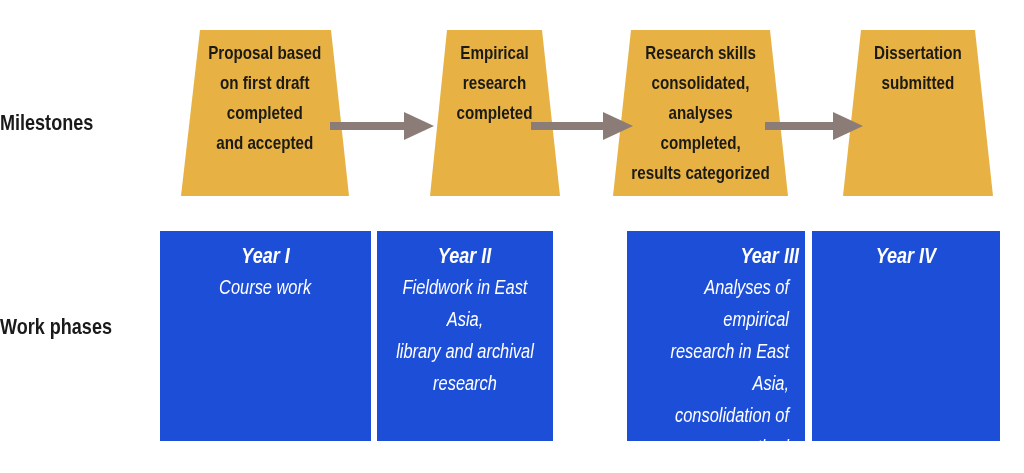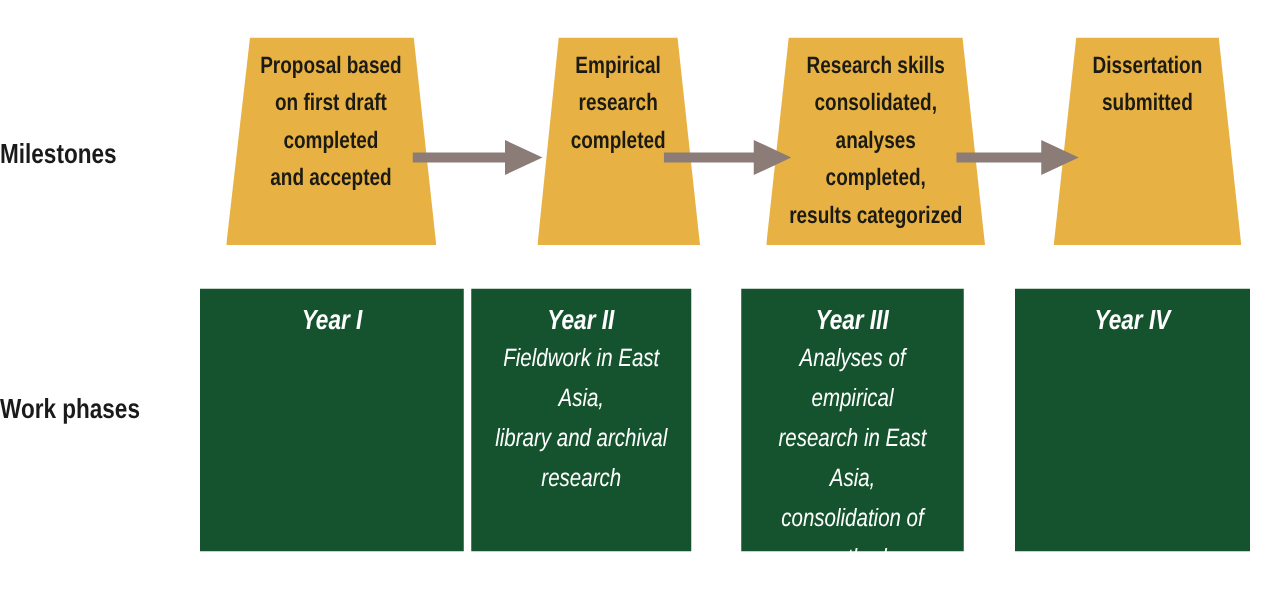--- a/index.html
+++ b/index.html
@@ -6,21 +6,21 @@
   body { width: 1024px; height: 473px; position: relative; overflow: hidden;
          font-family: "Liberation Sans", "DejaVu Sans", sans-serif; }
   .row-label { position: absolute; left: 0; font-weight: bold; font-size: 22px; color: #1a1a1a;
                transform: scaleX(0.82); transform-origin: left center; white-space: nowrap; }
   .trap { position: absolute; top: 30px; height: 133px; }
   .trap svg { position: absolute; left: 0; top: 0; }
   .trap-text { position: absolute; left: 0; right: 0; top: 8px; text-align: center;
                font-weight: bold; font-size: 19px; line-height: 30px; color: #1c1a14; }
   .trap-text span { display: inline-block; transform: scaleX(0.8); white-space: pre-line; }
   .arrow { position: absolute; }
-  .phase { position: absolute; top: 231px; height: 210px; background: #14532d; color: #ffffff;
+  .phase { position: absolute; top: 231px; height: 210px; background: #1d4ed8; color: #ffffff;
            text-align: center; box-sizing: border-box; padding-top: 10px; }
   .phase-year { font-style: italic; font-weight: bold; font-size: 22px; line-height: 30px; }
   .phase-desc { font-style: italic; font-size: 20px; line-height: 32px; white-space: pre-line; }
   .cond { display: inline-block; transform: scaleX(0.82); }
 </style>
 </head>
 <body>
 
 <div class="row-label" style="top:110px;"><span>Milestones</span></div>
 <div class="row-label" style="top:314px;"><span>Work phases</span></div>
@@ -71,28 +71,29 @@
   <rect x="0" y="10" width="76" height="8" fill="#8c7c78"></rect>
     <polygon points="72,0 102,14 72,28" fill="#8c7c78"></polygon>
 </svg>
 <svg class="arrow" style="left:765px;top:112px;" width="100" height="28">
   <rect x="0" y="10" width="72" height="8" fill="#8c7c78"></rect>
     <polygon points="68,0 98,14 68,28" fill="#8c7c78"></polygon>
 </svg>
 
 <div class="phase" style="left:160px;width:211px;">
   <div class="phase-year"><span class="cond">Year I</span></div>
+  <div class="phase-desc"><span class="cond">Course work</span></div>
 </div>
 <div class="phase" style="left:377px;width:176px;">
   <div class="phase-year"><span class="cond">Year II</span></div>
   <div class="phase-desc"><span class="cond">Fieldwork in East Asia,
 library and archival
 research</span></div>
 </div>
-<div class="phase" style="left:593px;width:178px;">
+<div class="phase" style="left:627px;width:178px;text-align:right;">
   <div class="phase-year"><span class="cond">Year III</span></div>
   <div class="phase-desc"><span class="cond">Analyses of empirical
 research in East Asia,
 consolidation of method
 and theory application
 and writing skills</span></div>
 </div>
 <div class="phase" style="left:812px;width:188px;">
   <div class="phase-year"><span class="cond">Year IV</span></div>
 </div>

